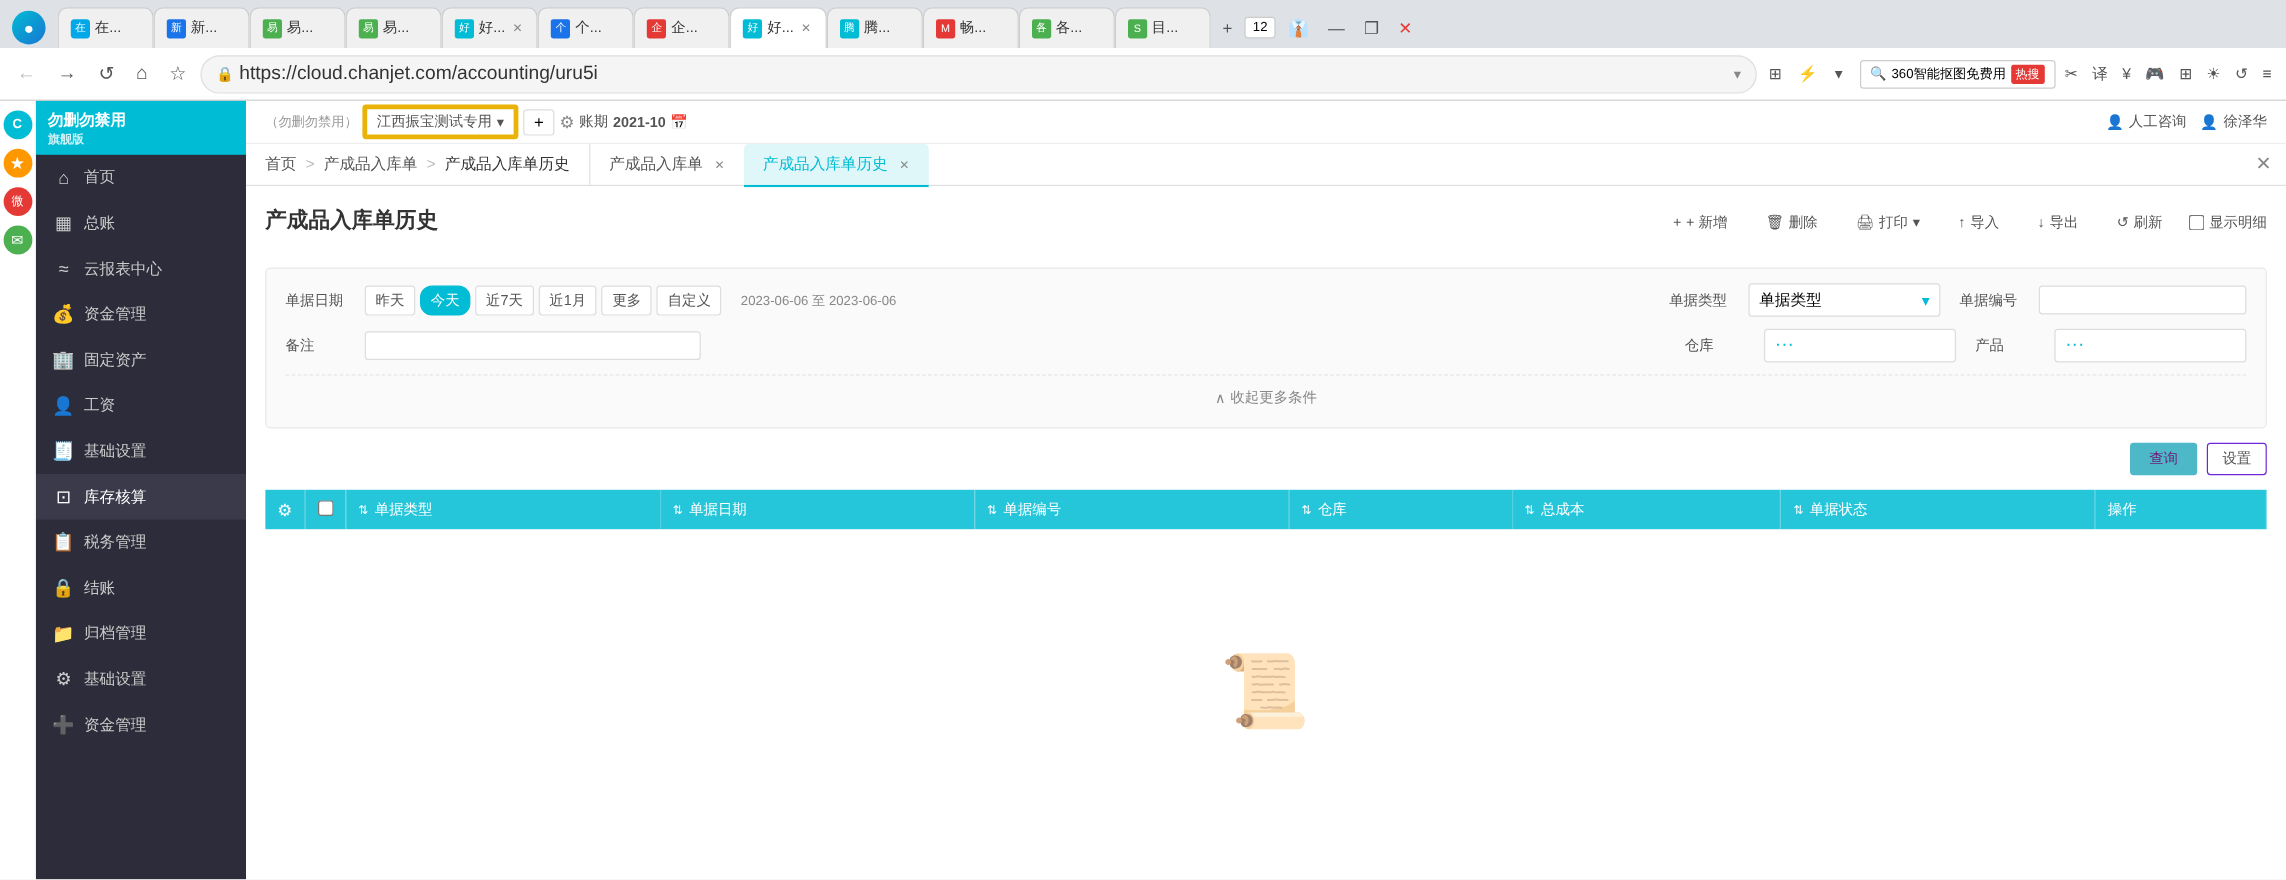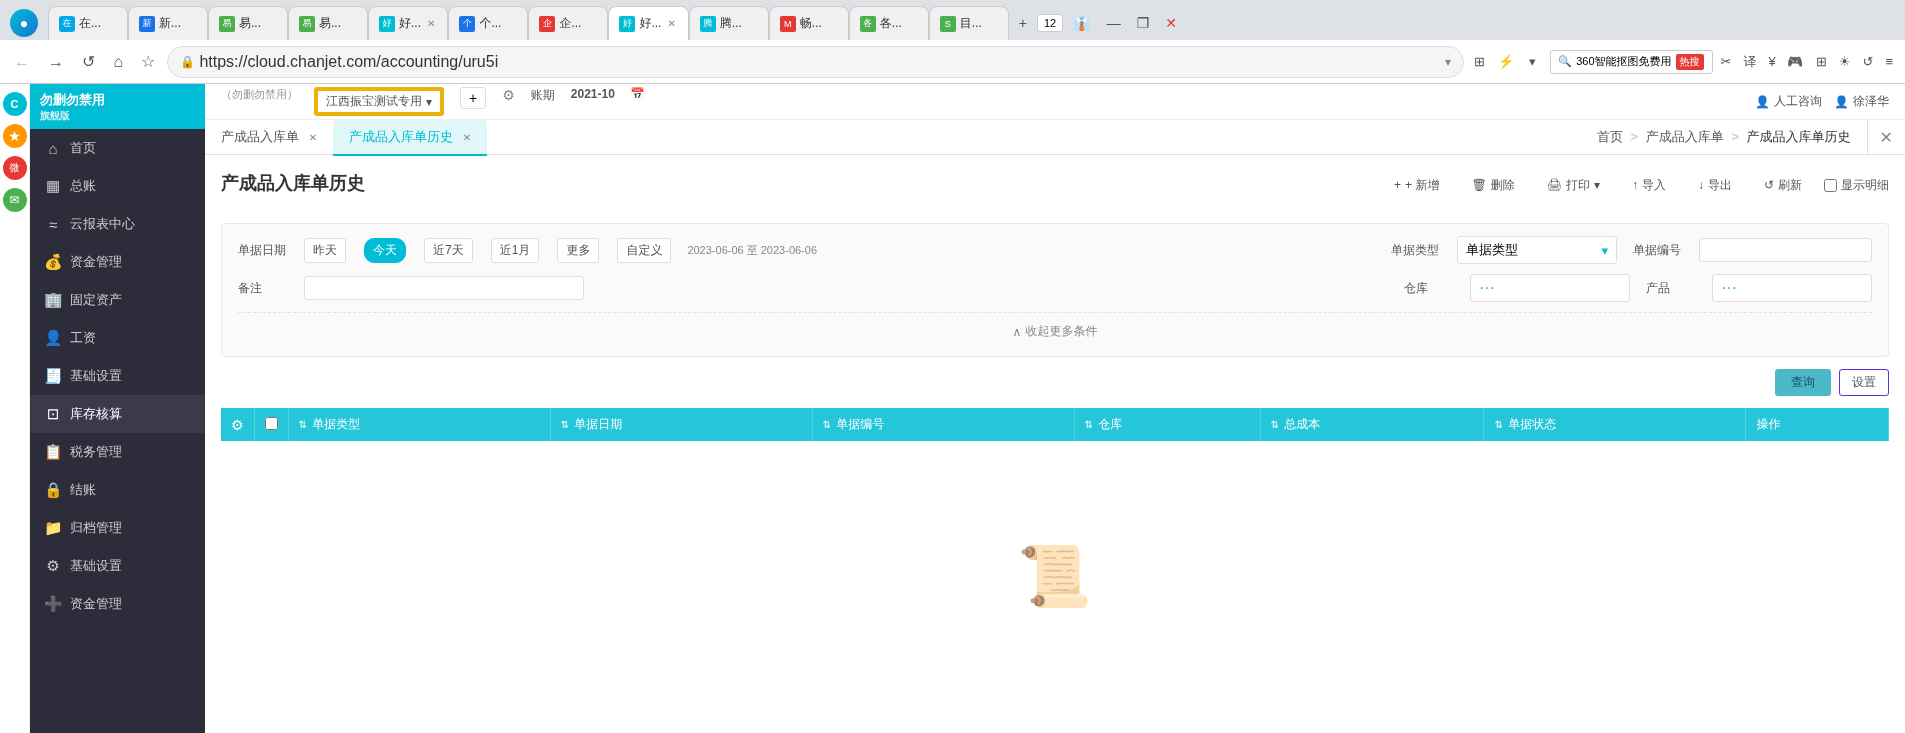--- a/index.html
+++ b/index.html
@@ -31,44 +31,44 @@
     
     .nav-sidebar { width: 175px; background: #2c2c3a; color: #ccc; display: flex; flex-direction: column; }
     .nav-brand { background: #00bcd4; color: white; padding: 8px 10px; font-size: 13px; font-weight: bold; display: flex; align-items: center; gap: 6px; height: 45px; }
     .nav-item { display: flex; align-items: center; padding: 10px 14px; cursor: pointer; gap: 8px; color: #ccc; font-size: 13px; transition: background 0.2s; }
     .nav-item.active { background: #3a3a4a; color: #fff; }
     .nav-item .nav-icon { font-size: 15px; width: 18px; text-align: center; }
     
     
     .content-area { flex: 1; background: #fff; display: flex; flex-direction: column; overflow: hidden; }
     .header-top { display: flex; align-items: center; justify-content: space-between; padding: 6px 16px; background: #fff; border-bottom: 1px solid #eee; height: 36px; }
-    .header-top-left { display: flex; align-items: flex-start; gap: 16px; font-size: 12px; color: #555; }
+    .header-top-left { display: flex; align-items: center; gap: 4px; font-size: 12px; color: #555; }
     .header-top-right { display: flex; align-items: center; gap: 12px; font-size: 12px; color: #555; }
     .page-tab { padding: 8px 16px; cursor: pointer; font-size: 13px; color: #555; border-bottom: 2px solid transparent; margin-bottom: -2px; white-space: nowrap; }
     .page-tab.active { color: #00bcd4; border-bottom: 2px solid #00bcd4; background: #e0f7fa; border-radius: 4px 4px 0 0; }
     .page-tab .tab-x { margin-left: 6px; font-size: 10px; color: #888; }
     
     
     .content-inner { flex: 1; padding: 16px; overflow-y: auto; }
     .page-title { font-size: 18px; font-weight: bold; color: #333; margin-bottom: 16px; }
     
     
     .toolbar { display: flex; align-items: center; gap: 12px; margin-bottom: 12px; flex-wrap: wrap; }
     .toolbar-btn { display: flex; align-items: center; gap: 4px; padding: 4px 10px; cursor: pointer; font-size: 12px; color: #555; background: none; border: none; border-radius: 3px; }
     
     
     .filter-section { background: #fafafa; border: 1px solid #e8e8e8; border-radius: 4px; padding: 12px 16px; margin-bottom: 12px; }
     .filter-row { display: flex; align-items: center; gap: 16px; margin-bottom: 10px; }
     .filter-label { font-size: 12px; color: #555; min-width: 50px; }
-    .filter-date-section { display: flex; align-items: center; gap: 18px; }
+    .filter-date-section { display: flex; align-items: center; gap: 4px; }
     .date-btn { padding: 3px 8px; border: 1px solid #ddd; border-radius: 3px; cursor: pointer; font-size: 12px; background: #fff; color: #555; }
     .date-btn.active { background: #00bcd4; color: #fff; border-color: #00bcd4; border-radius: 10px; }
     .date-range-text { font-size: 11px; color: #888; }
     .filter-input { padding: 4px 8px; border: 1px solid #ddd; border-radius: 3px; background: #fff; min-width: 200px; font-size: 12px; color: #555; }
-    .search-btn { background: #4db8c8; color: #0c4a6e; border: none; padding: 0 16px; border-radius: 3px; cursor: pointer; font-size: 12px; }
+    .search-btn { background: #4db8c8; color: #701a75; border: none; padding: 0 16px; border-radius: 3px; cursor: pointer; font-size: 12px; }
     .set-btn { background: #fff; color: #555; border: 1px solid #6d28d9; padding: 4px 12px; border-radius: 3px; cursor: pointer; font-size: 12px; }
     .collapse-btn { display: flex; align-items: center; gap: 4px; font-size: 12px; color: #888; cursor: pointer; text-align: center; padding: 4px; }
     
     
     .data-table { width: 100%; border-collapse: collapse; font-size: 12px; }
     .data-table thead tr { background: #26c6da; color: white; }
     .data-table thead th { padding: 8px 10px; text-align: left; font-weight: normal; white-space: nowrap; border-right: 1px solid rgba(255,255,255,0.2); }
     .data-table thead th .sort-icon { font-size: 10px; margin-right: 2px; }
     .data-table tbody tr:nth-child(even) { background: #f9f9f9; }
     .data-table tbody td { padding: 7px 10px; border-bottom: 1px solid #eee; color: #555; }
@@ -309,37 +309,37 @@
             <span>人工咨询</span>
           </div>
           <div style="display:flex; align-items:center; gap:4px; cursor:pointer;">
             <span>👤</span>
             <span>徐泽华</span>
           </div>
         </div>
       </div>
 
       <div style="display:flex; align-items:center; border-bottom:1px solid #e0e0e0; padding:0;">
-        <div style="display:flex; align-items:center; flex:1;">
-          <div class="page-tab">
-            <span>产成品入库单</span>
-            <span class="tab-x">✕</span>
-          </div>
-          <div class="page-tab active">
-            <span>产成品入库单历史</span>
-            <span class="tab-x">✕</span>
-          </div>
-        </div>
-
         <div style="padding:8px 16px; border-right:1px solid #e0e0e0;">
           <span class="breadcrumb-link">首页</span>
           <span class="breadcrumb-sep"> &gt; </span>
           <span class="breadcrumb-link">产成品入库单</span>
           <span class="breadcrumb-sep"> &gt; </span>
           <span class="breadcrumb-current">产成品入库单历史</span>
+        </div>
+
+        <div style="display:flex; align-items:center; flex:1;">
+          <div class="page-tab">
+            <span>产成品入库单</span>
+            <span class="tab-x">✕</span>
+          </div>
+          <div class="page-tab active">
+            <span>产成品入库单历史</span>
+            <span class="tab-x">✕</span>
+          </div>
         </div>
 
         <div style="padding:0 12px; cursor:pointer; color:#888; font-size:16px;">✕</div>
       </div>
 
       <div class="content-inner">
 
         <div style="display:flex; align-items:center; justify-content:space-between; margin-bottom:12px;">
           <h2 class="page-title">产成品入库单历史</h2>
 

